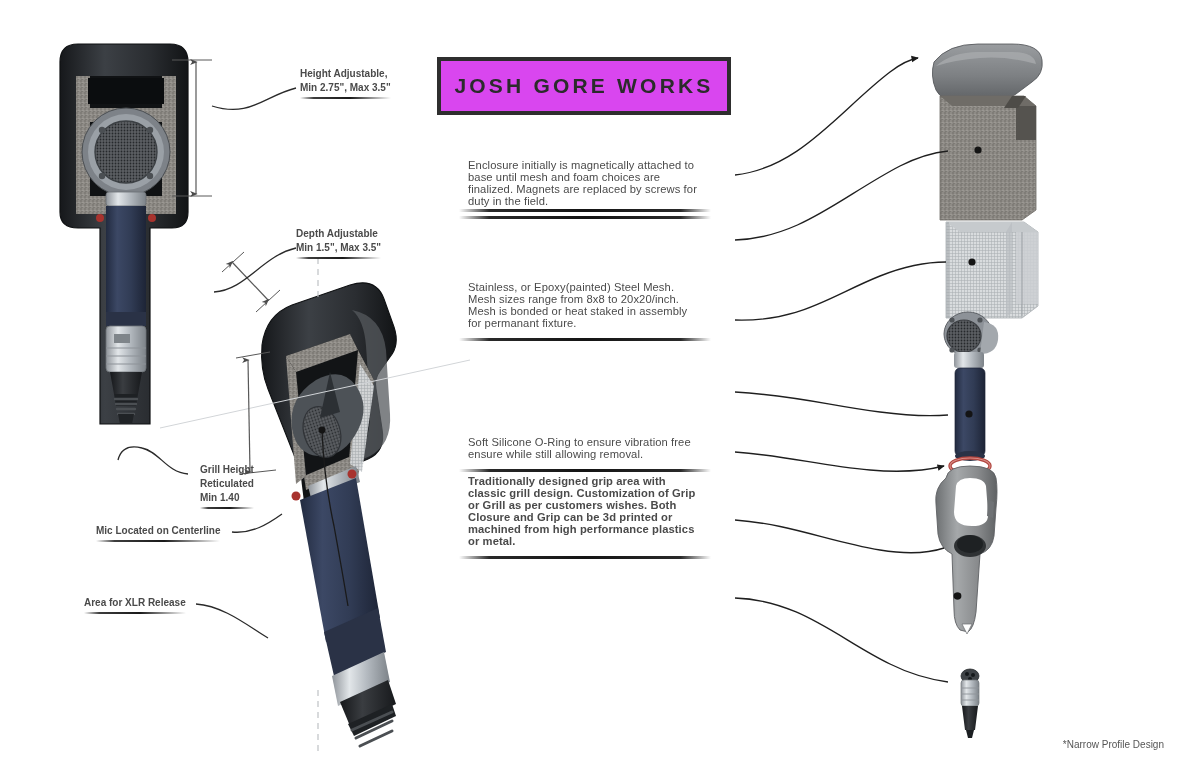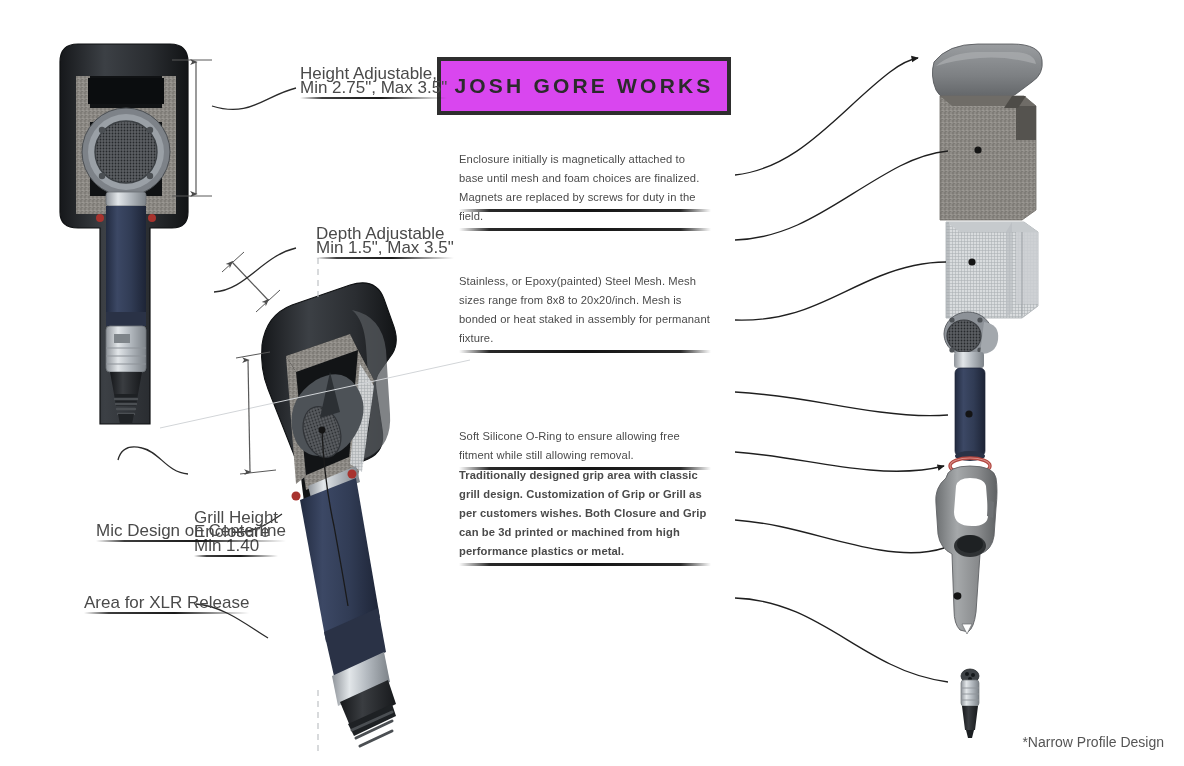--- a/index.html
+++ b/index.html
@@ -17,38 +17,38 @@
     display:flex;align-items:center;justify-content:center;
   }
   #title-text{
     font-size:21px;letter-spacing:3.2px;color:#2b2b2b;font-weight:700;
     white-space:nowrap;
   }
 
   
   .spec{position:absolute;width:252px;}
   .spec p{
-    margin:0;font-size:11.2px;line-height:19px;color:#4a4a4a;
+    margin:9px;font-size:11.2px;line-height:12px;color:#4a4a4a;
     letter-spacing:.1px;
   }
   .rule{
     position:relative;height:3px;margin-top:2px;width:100%;
     background:linear-gradient(to right,rgba(40,40,40,0) 0%,rgba(30,30,30,.95) 12%,
       rgba(20,20,20,1) 50%,rgba(30,30,30,.95) 88%,rgba(40,40,40,0) 100%);
   }
 
   
-  .lbl{position:absolute;font-size:17px;line-height:14px;color:#4a4a4a;white-space:nowrap;}
+  .lbl{position:absolute;font-size:10px;line-height:14px;color:#4a4a4a;white-space:nowrap;font-weight:bold;}
   .lbl .ul{
     height:2px;margin-top:2px;
     background:linear-gradient(to right,rgba(60,60,60,0) 0%,rgba(40,40,40,.9) 15%,
       rgba(25,25,25,1) 55%,rgba(60,60,60,0) 100%);
   }
   #footer-note{
-    position:absolute;right:20px;bottom:16px;font-size:14px;color:#555;
+    position:absolute;right:20px;bottom:16px;font-size:10px;color:#555;
   }
 
   svg{position:absolute;left:0;top:0;width:1184px;height:766px;overflow:visible;}
   .pointer-layer{pointer-events:none;}
 </style>
 </head>
 <body>
 
 <div class="stage">
 
@@ -319,51 +319,51 @@
   <div class="rule"></div>
 </div>
 
 <div class="spec" style="left:459px;top:272px;">
   <p>Stainless, or Epoxy(painted) Steel Mesh.  Mesh sizes range from 8x8 to 20x20/inch.  Mesh is bonded or heat staked in assembly for permanant fixture.</p>
   <div class="rule"></div>
 </div>
 
 
 <div class="spec" style="left:459px;top:427px;">
-  <p>Soft Silicone O-Ring to ensure allowing free fitment while still allowing removal.</p>
+  <p>Soft Silicone O-Ring to ensure vibration free ensure while still allowing removal.</p>
   <div class="rule"></div>
 </div>
 
 <div class="spec" style="left:459px;top:466px;font-weight:bold;">
   <p>Traditionally designed grip area with classic grill design.  Customization of Grip or Grill as per customers wishes.  Both Closure and Grip can be 3d printed or machined from high performance plastics or metal.</p>
   <div class="rule"></div>
 </div>
 
 
 <div class="lbl" style="left:300px;top:67px;">
   <div>Height Adjustable,</div>
   <div>Min 2.75", Max 3.5"</div>
   <div class="ul"></div>
 </div>
 
-<div class="lbl" style="left:316px;top:227px;">
+<div class="lbl" style="left:296px;top:227px;">
   <div>Depth Adjustable</div>
   <div>Min 1.5", Max 3.5"</div>
   <div class="ul"></div>
 </div>
 
-<div class="lbl" style="left:194px;top:463px;margin-top:48px;">
+<div class="lbl" style="left:200px;top:463px;">
   <div>Grill Height</div>
-  <div>Enclosure</div>
+  <div>Reticulated</div>
   <div>Min 1.40</div>
   <div class="ul"></div>
 </div>
 
 <div class="lbl" style="left:96px;top:524px;">
-  <div>Mic Design on Centerline</div>
+  <div>Mic Located on Centerline</div>
   <div class="ul"></div>
 </div>
 
 <div class="lbl" style="left:84px;top:596px;">
   <div>Area for XLR Release</div>
   <div class="ul"></div>
 </div>
 
 <div id="footer-note">*Narrow Profile Design</div>
 

